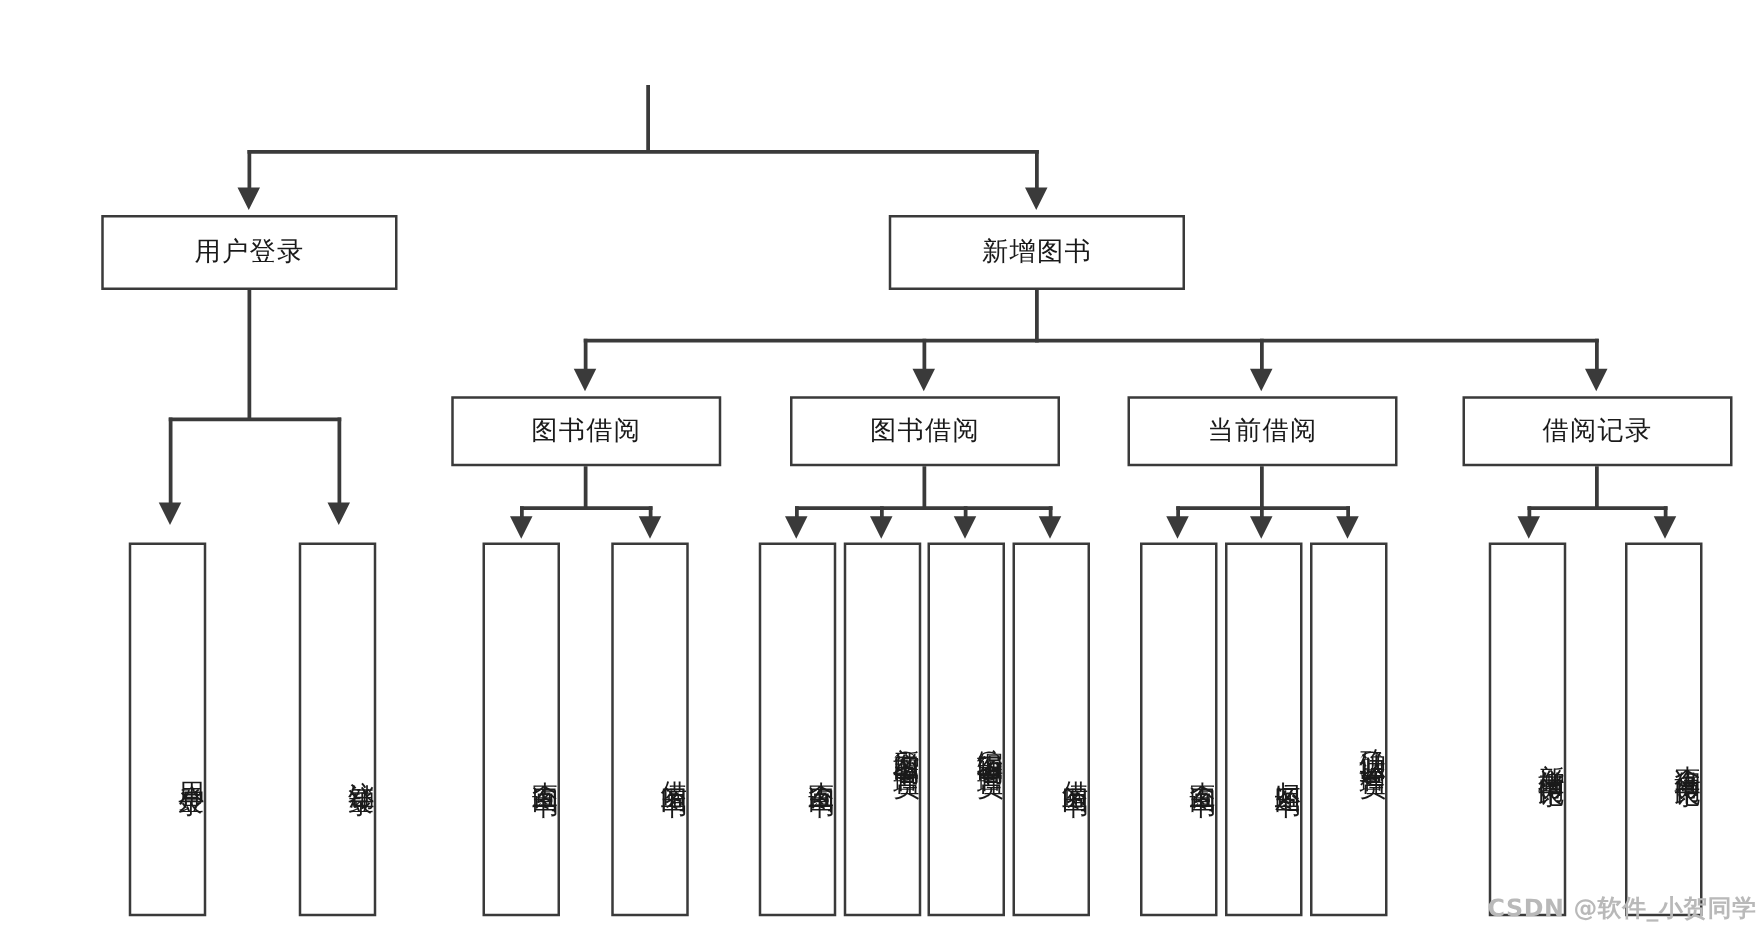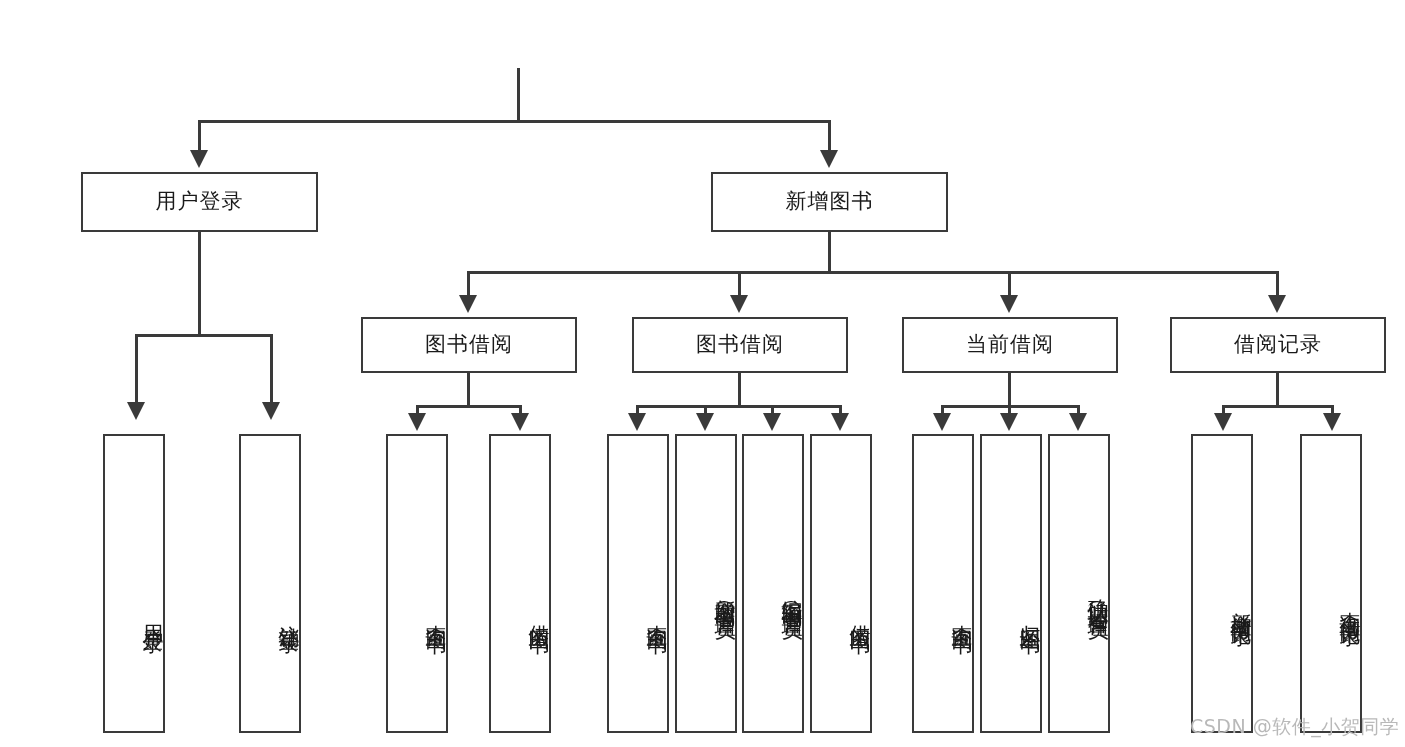--- a/index.html
+++ b/index.html
@@ -62,20 +62,21 @@
     border-left: 9px solid transparent;
     border-right: 9px solid transparent;
     border-top: 18px solid #3a3a3a;
   }
   .watermark {
     position: absolute;
     font-size: 19px;
     color: #b9b9b9;
     white-space: nowrap;
     letter-spacing: 0.5px;
+    font-weight: bold;
   }
 </style>
 </head>
 <body>
 
 <div id="canvas">
 
 
   <div class="edge vline" style="left:517px; top:68px; width:3px; height:52px;"></div>
 

